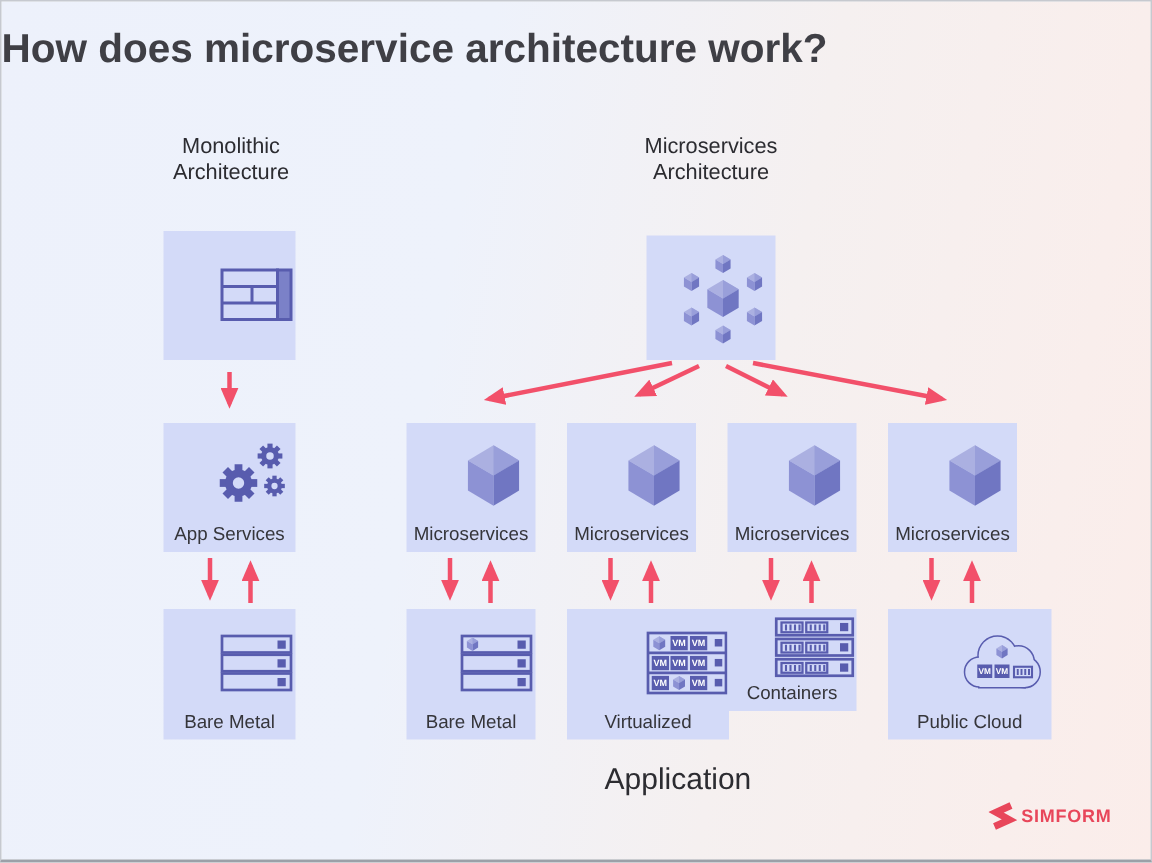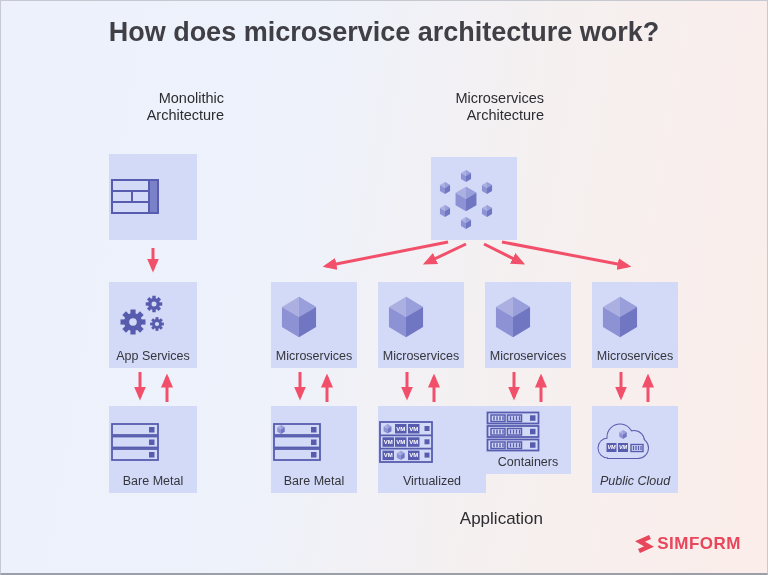--- a/index.html
+++ b/index.html
@@ -7,61 +7,61 @@
     position:relative;
     width:766px;height:572px;
     background:linear-gradient(100deg,#edf1fb 0%,#eef2fb 38%,#f5f0f0 65%,#fbedea 100%);
     border:1px solid #c6c9cf;
     border-bottom:2px solid #9ba0a8;
     font-family:"Liberation Sans",sans-serif;
     overflow:hidden;
   }
   .title{
     position:absolute;left:0;top:16px;width:100%;
-    text-align:center;font-size:27px;font-weight:bold;color:#3f3f45;
+    font-size:27px;font-weight:bold;color:#3f3f45;
   }
   .col-heading{
-    position:absolute;width:140px;text-align:right;
+    position:absolute;width:140px;text-align:center;
     font-size:14.5px;line-height:17px;color:#2c2c31;
   }
   .heading-mono{left:83px;top:89px;}
   .heading-micro{left:403px;top:89px;}
   .box{
     position:absolute;background:#d3daf8;
-    display:flex;align-items:center;justify-content:flex-start;
+    display:flex;align-items:center;justify-content:flex-end;
   }
   .box .lbl{
     position:absolute;left:0;bottom:5px;width:100%;
     text-align:center;font-size:12.5px;color:#35353a;
   }
   .box svg{display:block;}
   .box.has-label svg{margin-bottom:16px;}
   
   .b-mono-top{left:108px;top:153px;width:88px;height:86px;}
   .b-mono-app{left:108px;top:281px;width:88px;height:86px;}
   .b-mono-bare{left:108px;top:405px;width:88px;height:87px;}
   .b-hex{left:430px;top:156px;width:86px;height:83px;}
   .b-ms0{left:270px;top:281px;width:86px;height:86px;}
   .b-ms1{left:377px;top:281px;width:86px;height:86px;}
   .b-ms2{left:484px;top:281px;width:86px;height:86px;}
   .b-ms3{left:591px;top:281px;width:86px;height:86px;}
   .b-in0{left:270px;top:405px;width:86px;height:87px;}
   .b-in1{left:377px;top:405px;width:108px;height:87px;}
   .b-in2{left:484px;top:405px;width:86px;height:68px;}
-  .b-in3{left:591px;top:405px;width:86px;height:87px;font-style:italic;}
+  .b-in3{left:591px;top:405px;width:109px;height:87px;}
   .overlay{position:absolute;left:0;top:0;pointer-events:none;}
   .application{
     position:absolute;left:402px;top:508px;width:140px;
-    text-align:right;font-size:17px;color:#2c2c31;
+    text-align:left;font-size:20px;color:#2c2c31;
   }
   .logo{
     position:absolute;right:26px;top:533px;
     display:flex;align-items:center;gap:3px;
   }
-  .logo-text{font-size:17px;font-weight:800;color:#e8465a;letter-spacing:.5px;}
+  .logo-text{font-size:12px;font-weight:800;color:#e8465a;letter-spacing:.5px;}
 </style>
 </head>
 <body>
 
 <div class="canvas">
 
   <svg width="0" height="0" style="position:absolute" aria-hidden="true">
     <defs>
       <g id="cube3d">
         <polygon points="0,-13 11,-6.5 0,0 -11,-6.5" fill="#abb0e1"></polygon>

